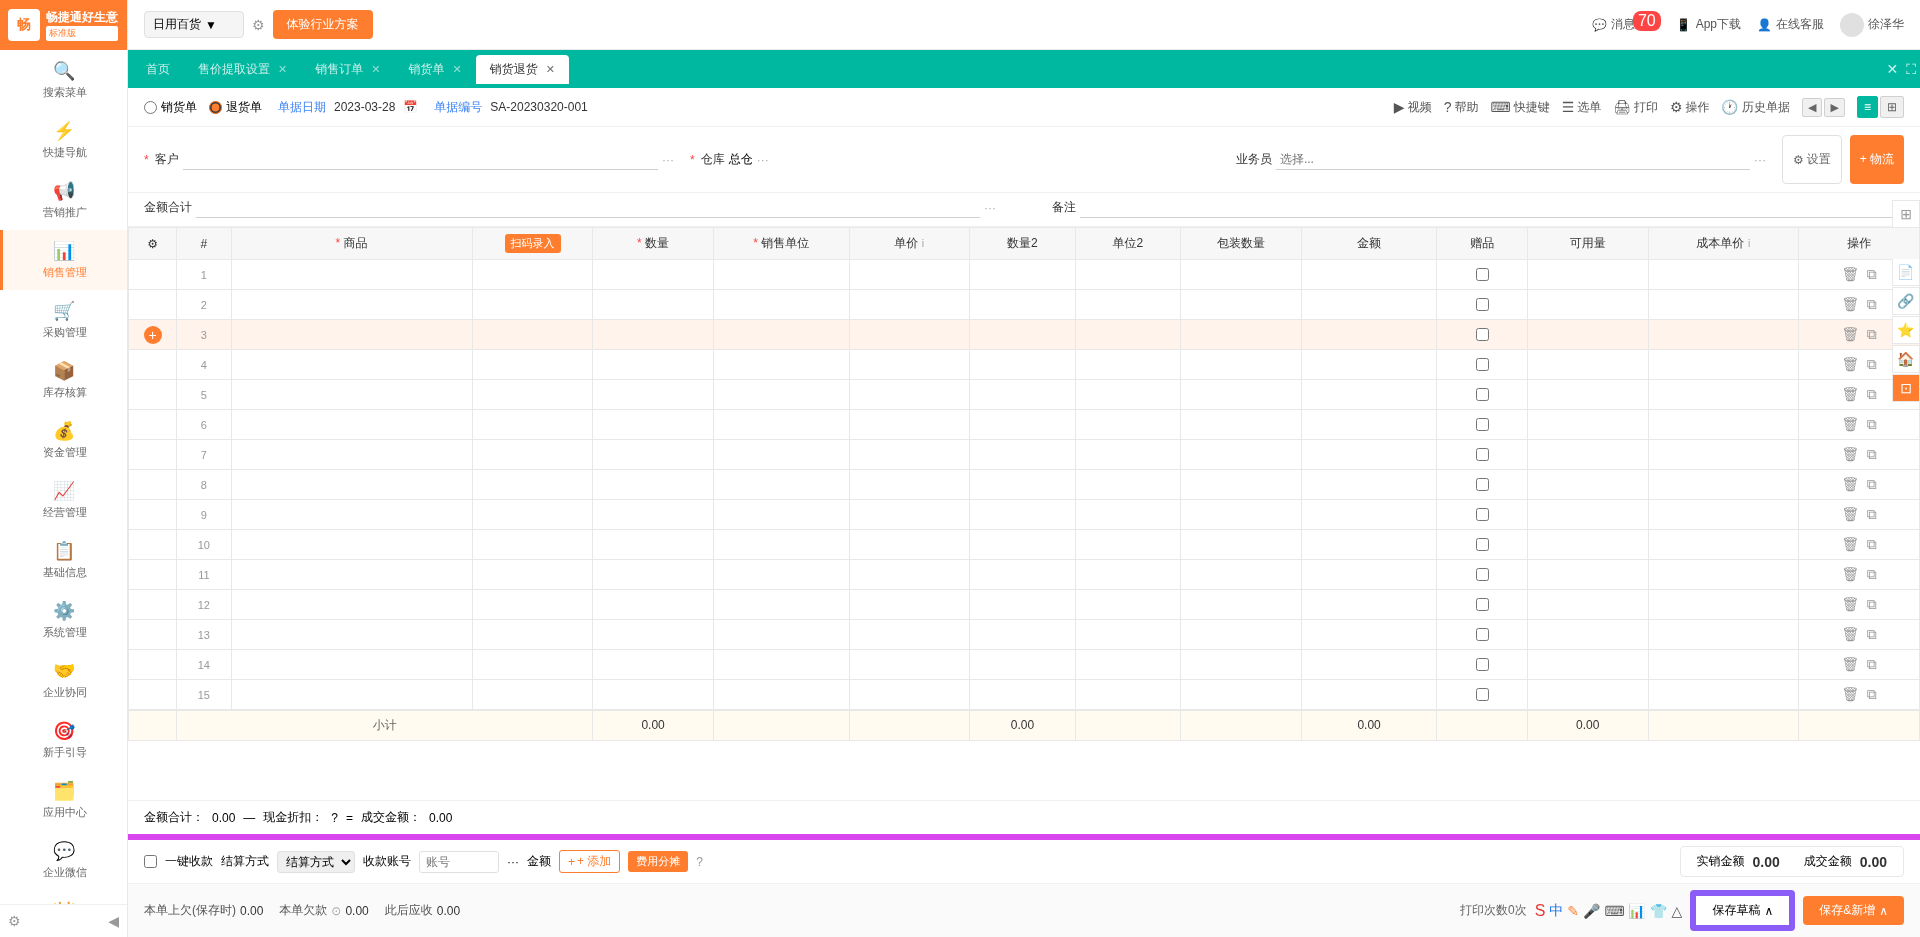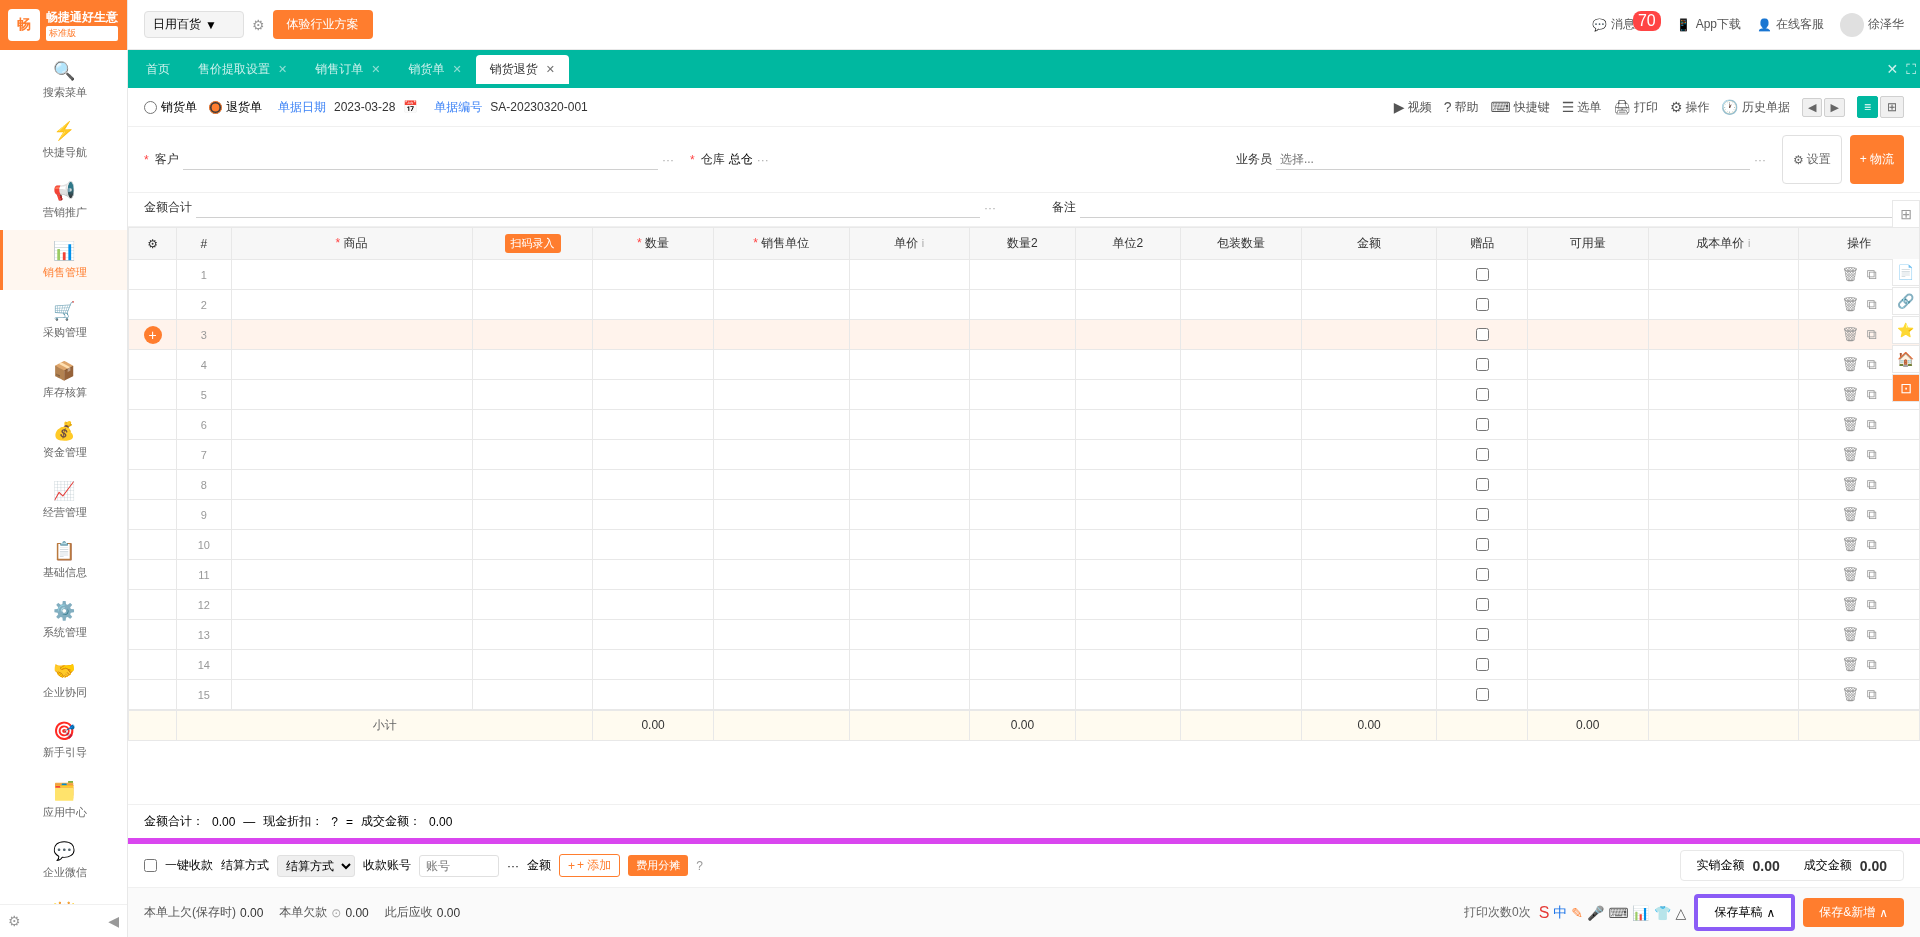--- a/index.html
+++ b/index.html
@@ -81,21 +81,21 @@
     .subtotal-label { color: #666; }
 
     
     .footer-calc { padding: 8px 16px; border-top: 1px solid #f0f0f0; display: flex; align-items: center; gap: 8px; }
     .footer-payment { padding: 6px 16px; border-top: 6px solid #d946ef; display: flex; align-items: center; gap: 8px; }
     .footer-bottom { padding: 6px 16px; border-top: 1px solid #f0f0f0; display: flex; align-items: center; gap: 16px; background: #fafafa; }
     .footer-bottom-info { display: flex; align-items: center; gap: 4px; color: #555; }
     .footer-bottom-val { color: #333; font-weight: 500; }
     .footer-right { margin-left: auto; display: flex; align-items: center; gap: 8px; }
     .print-info { color: #666; }
-    .save-draft-btn { border: 4px solid #8b5cf6; background: #fff; border-radius: 4px; padding: 6px 16px; cursor: pointer; display: flex; align-items: center; gap: 4px; }
+    .save-draft-btn { border: 6px solid #8b5cf6; background: #fff; border-radius: 4px; padding: 6px 16px; cursor: pointer; display: flex; align-items: center; gap: 4px; }
     .save-new-btn { background: #ff7d2e; color: #fff; border: none; border-radius: 4px; padding: 6px 16px; cursor: pointer; display: flex; align-items: center; gap: 4px; }
 
     
     .right-icons { position: fixed; right: 0; top: 200px; display: flex; flex-direction: column; gap: 1px; }
     .right-icon-btn { width: 28px; height: 28px; background: #fff; border: 1px solid #e8e8e8; display: flex; align-items: center; justify-content: center; cursor: pointer; color: #999; font-size: 14px; }
     .right-icon-btn.active { background: #ff7d2e; color: #fff; }
 
     
     .toolbar-icons { display: flex; align-items: center; gap: 12px; }
     .toolbar-icon { display: flex; align-items: center; gap: 3px; color: #555; cursor: pointer; font-size: 11px; }

